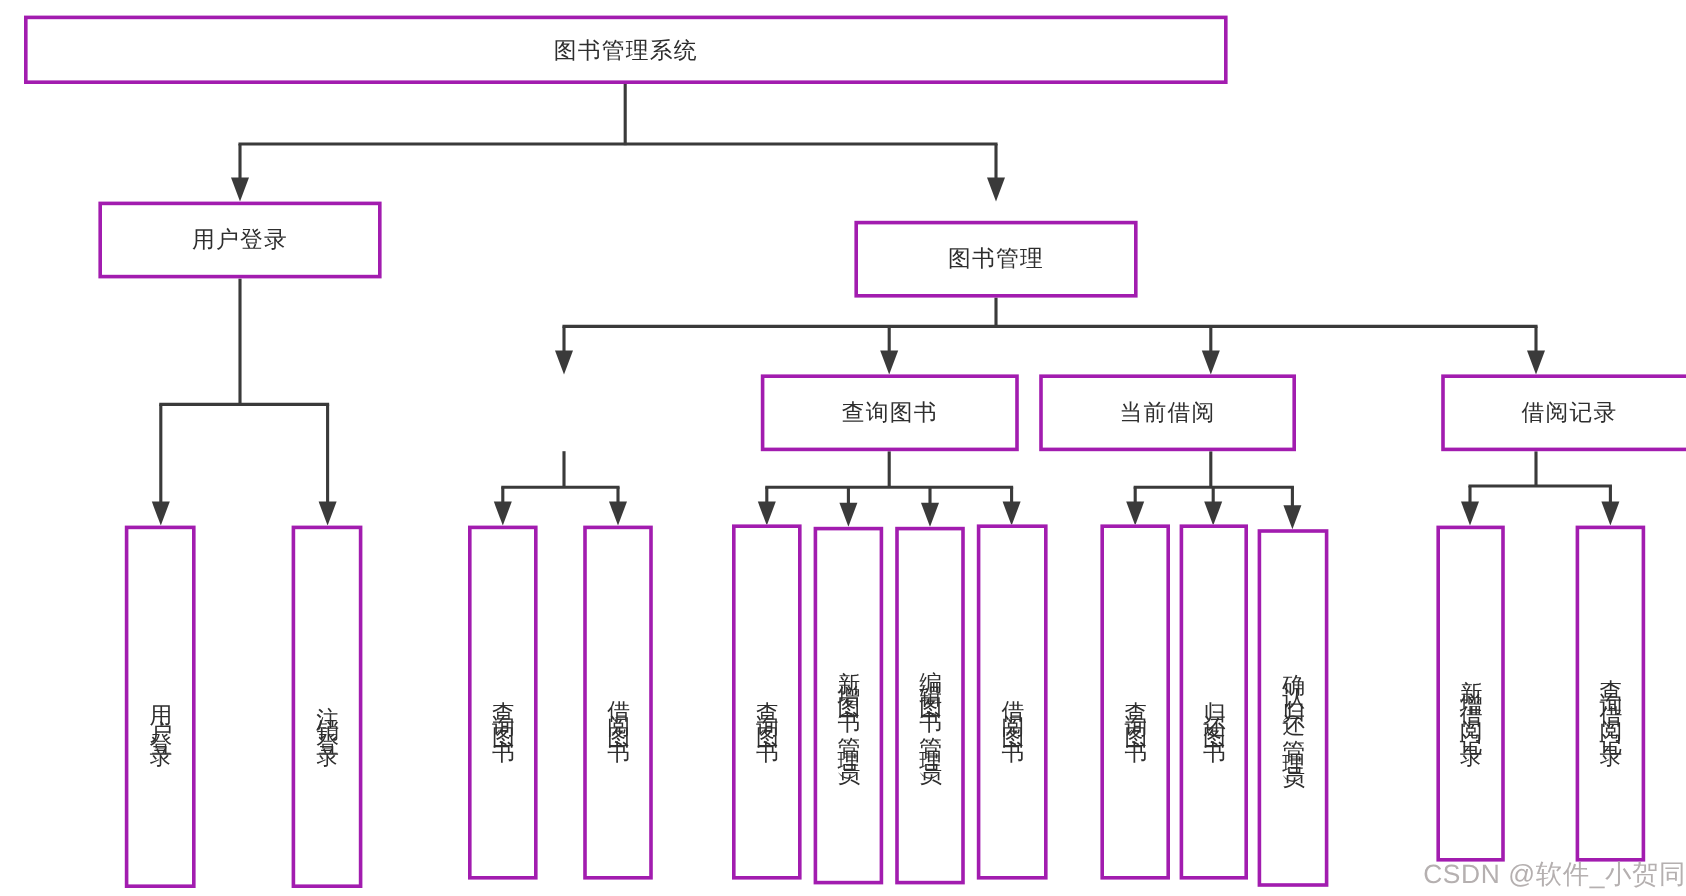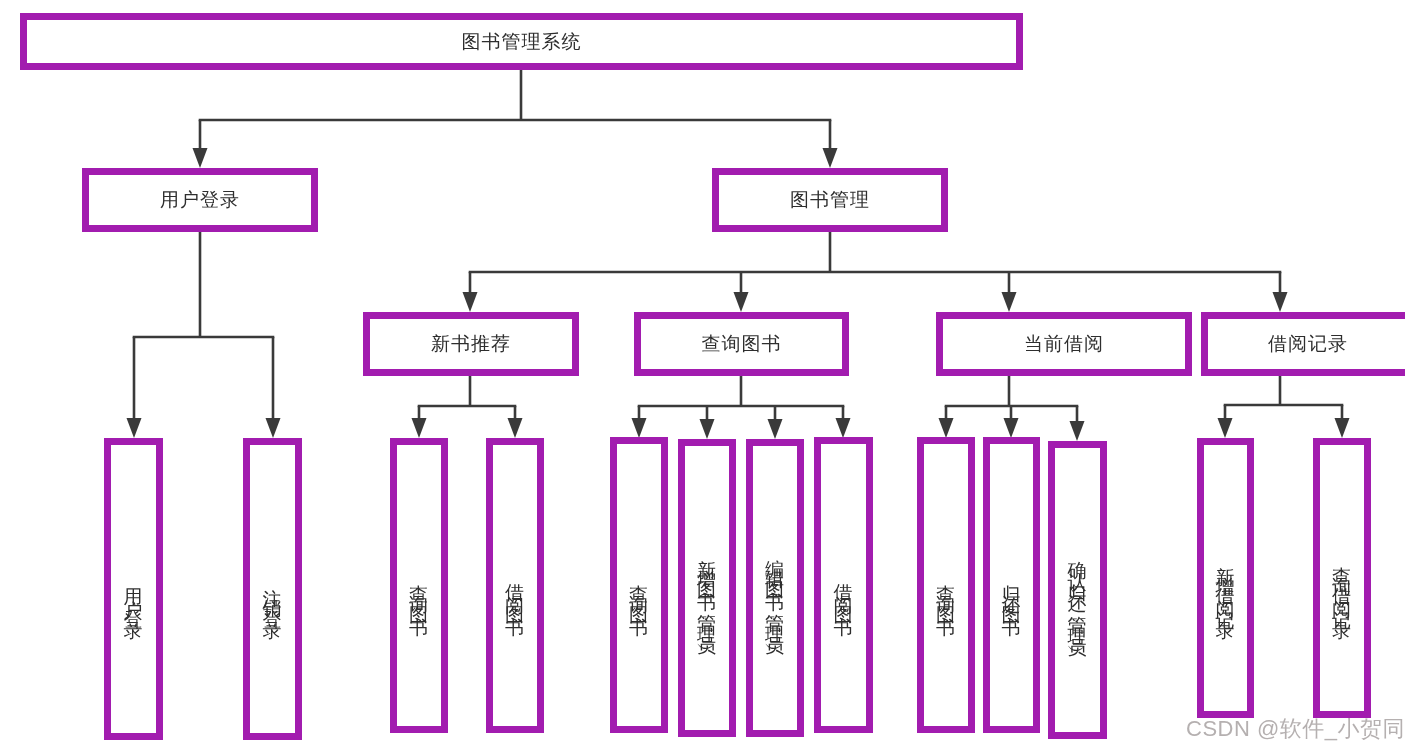--- a/index.html
+++ b/index.html
@@ -17,21 +17,21 @@
   }
   #connectors {
     position: absolute;
     left: 0;
     top: 0;
     z-index: 1;
   }
   .node {
     position: absolute;
     box-sizing: border-box;
-    border: 7px solid #a21caf;
+    border: 3px solid #a21caf;
     background: #ffffff;
     display: flex;
     align-items: center;
     justify-content: center;
     color: #2e2e2e;
     font-size: 19px;
     letter-spacing: 1px;
     z-index: 2;
     text-align: center;
   }
@@ -122,25 +122,24 @@
       <polygon points="1003.5,418 1018.5,418 1011,438"></polygon>
       <polygon points="1069.5,421 1084.5,421 1077,441"></polygon>
       <polygon points="1217.5,418 1232.5,418 1225,438"></polygon>
       <polygon points="1334.5,418 1349.5,418 1342,438"></polygon>
     </g>
   </svg>
 
   <div class="node" style="left:20px;top:13px;width:1003px;height:57px">图书管理系统</div>
 
   <div class="node" style="left:82px;top:168px;width:236px;height:64px">用户登录</div>
-  <div class="node" style="left:712px;top:168px;width:236px;height:64px">图书管理</div>
+  <div class="node" style="left:712px;top:184px;width:236px;height:64px">图书管理</div>
 
-  <div class="node" style="left:363px;top:312px;width:216px;height:64px">新书推荐</div>
   <div class="node" style="left:634px;top:312px;width:215px;height:64px">查询图书</div>
-  <div class="node" style="left:936px;top:312px;width:256px;height:64px">当前借阅</div>
+  <div class="node" style="left:866px;top:312px;width:214px;height:64px">当前借阅</div>
   <div class="node" style="left:1201px;top:312px;width:214px;height:64px">借阅记录</div>
 
   <div class="node vnode" style="left:104px;top:438px;width:59px;height:302px">
     <span class="vlabel">用户登录</span>
   </div>
   <div class="node vnode" style="left:243px;top:438px;width:59px;height:302px">
     <span class="vlabel">注销登录</span>
   </div>
 
   <div class="node vnode" style="left:390px;top:438px;width:58px;height:295px">

